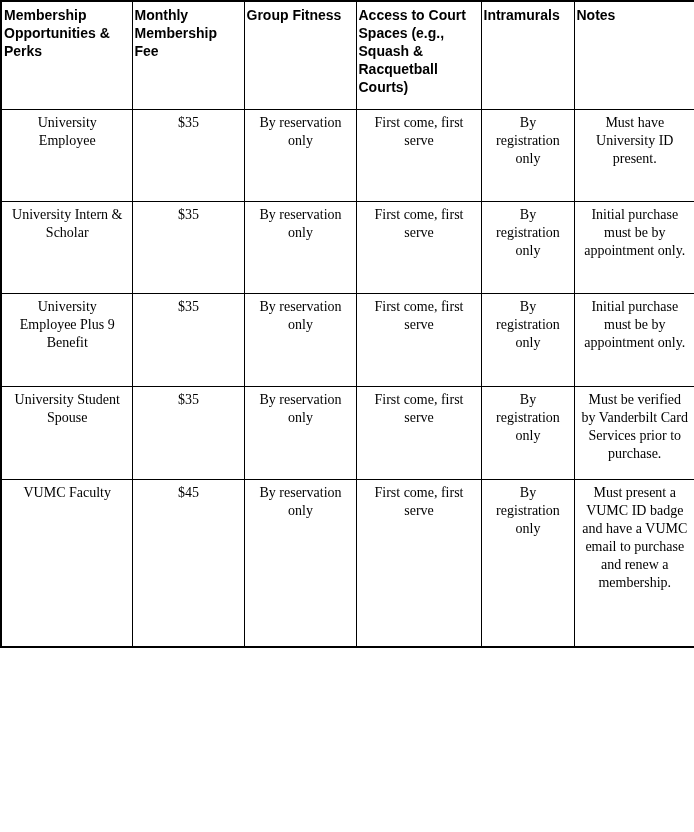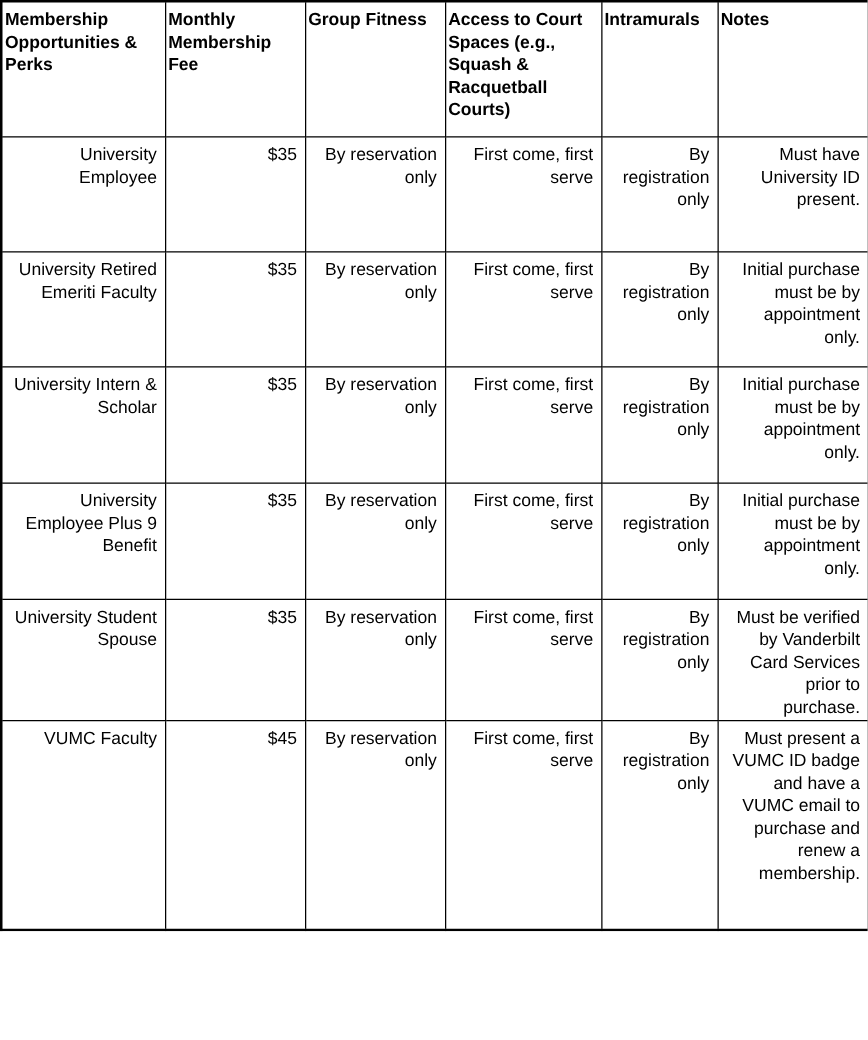--- a/index.html
+++ b/index.html
@@ -26,22 +26,23 @@
     vertical-align: top;
     overflow: hidden;
     word-wrap: break-word;
   }
   th {
     font-weight: bold;
     text-align: left;
     padding: 4px 2px 2px 2px;
   }
   td {
-    text-align: right;
+    text-align: center;
     padding: 4px 6px 2px 7px;
+    font-family: Liberation Serif, serif;
   }
   thead tr { height: 108px; }
   tbody tr { height: 92px; }
   tbody tr:nth-child(3),
   tbody tr:nth-child(4) { height: 93px; }
   tbody tr:last-child { height: 168px; }
   .squiggle {
     text-decoration-line: underline;
     text-decoration-style: wavy;
     text-decoration-color: var(--spellcheck_underline, #ff0000);
@@ -75,28 +76,20 @@
   <tbody>
     <tr>
       <td><span>University Employee</span><span class="squiggle"></span><span></span></td>
       <td>$35</td>
       <td>By reservation only</td>
       <td>First come, first serve</td>
       <td>By registration only</td>
       <td>Must have University ID present.</td>
     </tr>
     <tr>
-      <td><span>University Retired Emeriti Faculty</span><span class="squiggle"></span><span></span></td>
-      <td>$35</td>
-      <td>By reservation only</td>
-      <td>First come, first serve</td>
-      <td>By registration only</td>
-      <td>Initial purchase must be by appointment only.</td>
-    </tr>
-    <tr>
       <td><span>University Intern &amp; Scholar</span><span class="squiggle"></span><span></span></td>
       <td>$35</td>
       <td>By reservation only</td>
       <td>First come, first serve</td>
       <td>By registration only</td>
       <td>Initial purchase must be by appointment only.</td>
     </tr>
     <tr>
       <td><span>University Employee Plus 9 Benefit</span><span class="squiggle"></span><span></span></td>
       <td>$35</td>

